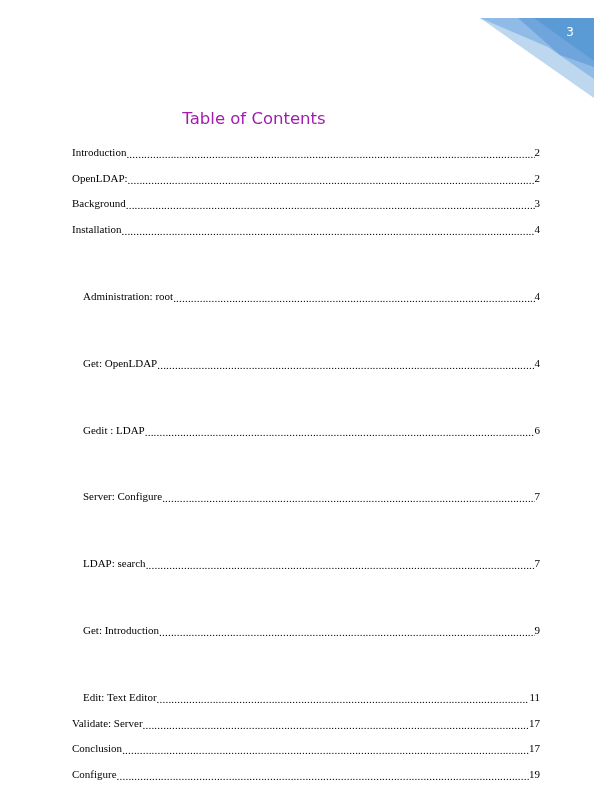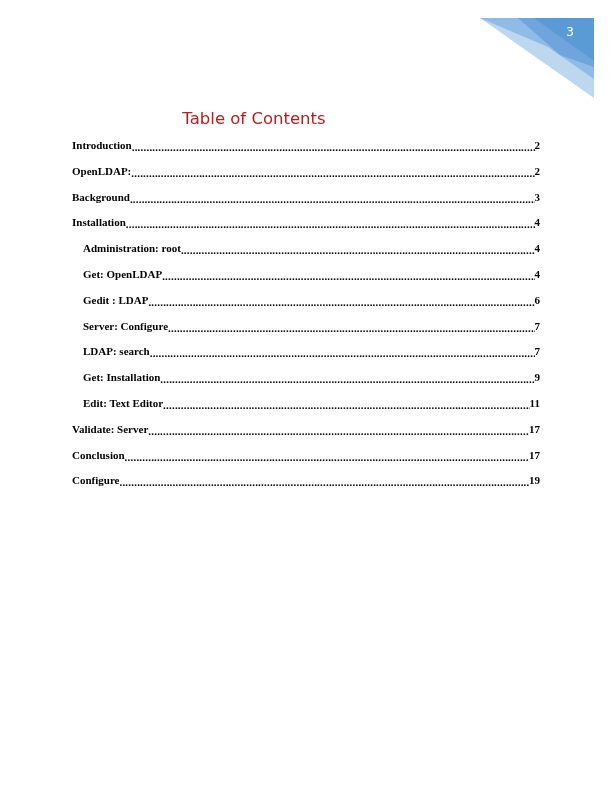--- a/index.html
+++ b/index.html
@@ -1,23 +1,23 @@
 <!DOCTYPE html>
 <html><head>
   <meta charset="utf-8">
   <style>
     html, body { margin: 0; padding: 0; background: #ffffff; }
     body { width: 612px; height: 792px; position: relative; overflow: hidden; font-family: "Liberation Serif", serif; }
     .page { position: absolute; left: 0; top: 0; width: 612px; height: 792px; background: #fff; }
     .corner { position: absolute; left: 478px; top: 17px; width: 118px; height: 82px; }
     .page-num { position: absolute; left: 560px; top: 25px; width: 20px; text-align: center; color: #ffffff; font-family: "DejaVu Sans", sans-serif; font-size: 12px; }
-    .toc-title { position: absolute; left: 0; top: 109px; width: 508px; text-align: center; font-family: "DejaVu Sans", sans-serif; font-size: 16.5px; color: #b91c1c; }
+    .toc-title { position: absolute; left: 0; top: 109px; width: 508px; text-align: center; font-family: "DejaVu Sans", sans-serif; font-size: 16.5px; color: #a21caf; }
     .toc-list { position: absolute; left: 72px; top: 139px; width: 468px; margin: 0; padding: 0; list-style: none; }
-    .toc-entry { height: 25.8px; display: flex; align-items: flex-start; font-size: 11px; color: #000; white-space: nowrap; overflow: hidden; font-weight: bold; }
-    .toc-entry.l2 { padding-left: 11px; }
+    .toc-entry { height: 25.8px; display: flex; align-items: center; font-size: 11px; color: #000; white-space: nowrap; overflow: hidden; }
+    .toc-entry.l2 { padding-left: 11px; margin-top: 41px; }
     .toc-label { flex: 0 0 auto; }
     .toc-leader { flex: 1 1 auto; overflow: hidden; position: relative; height: 12px; }
     .toc-leader::after { content: "......................................................................................................................................................................................................................"; position: absolute; left: 0; bottom: -2px; letter-spacing: 0.2px; }
     .toc-page { flex: 0 0 auto; text-align: right; }
   </style>
 </head>
 <body>
 
 <div class="page">
 
@@ -71,21 +71,21 @@
         <span class="toc-label">Server: Configure</span>
         <span class="toc-leader"></span>
         <span class="toc-page">7</span>
       </li>
     <li class="toc-entry l2">
         <span class="toc-label">LDAP: search</span>
         <span class="toc-leader"></span>
         <span class="toc-page">7</span>
       </li>
     <li class="toc-entry l2">
-        <span class="toc-label">Get: Installation</span>
+        <span class="toc-label">Get: Introduction</span>
         <span class="toc-leader"></span>
         <span class="toc-page">9</span>
       </li>
     <li class="toc-entry l2">
         <span class="toc-label">Edit: Text Editor</span>
         <span class="toc-leader"></span>
         <span class="toc-page">11</span>
       </li>
     <li class="toc-entry l1">
         <span class="toc-label">Validate: Server</span>

